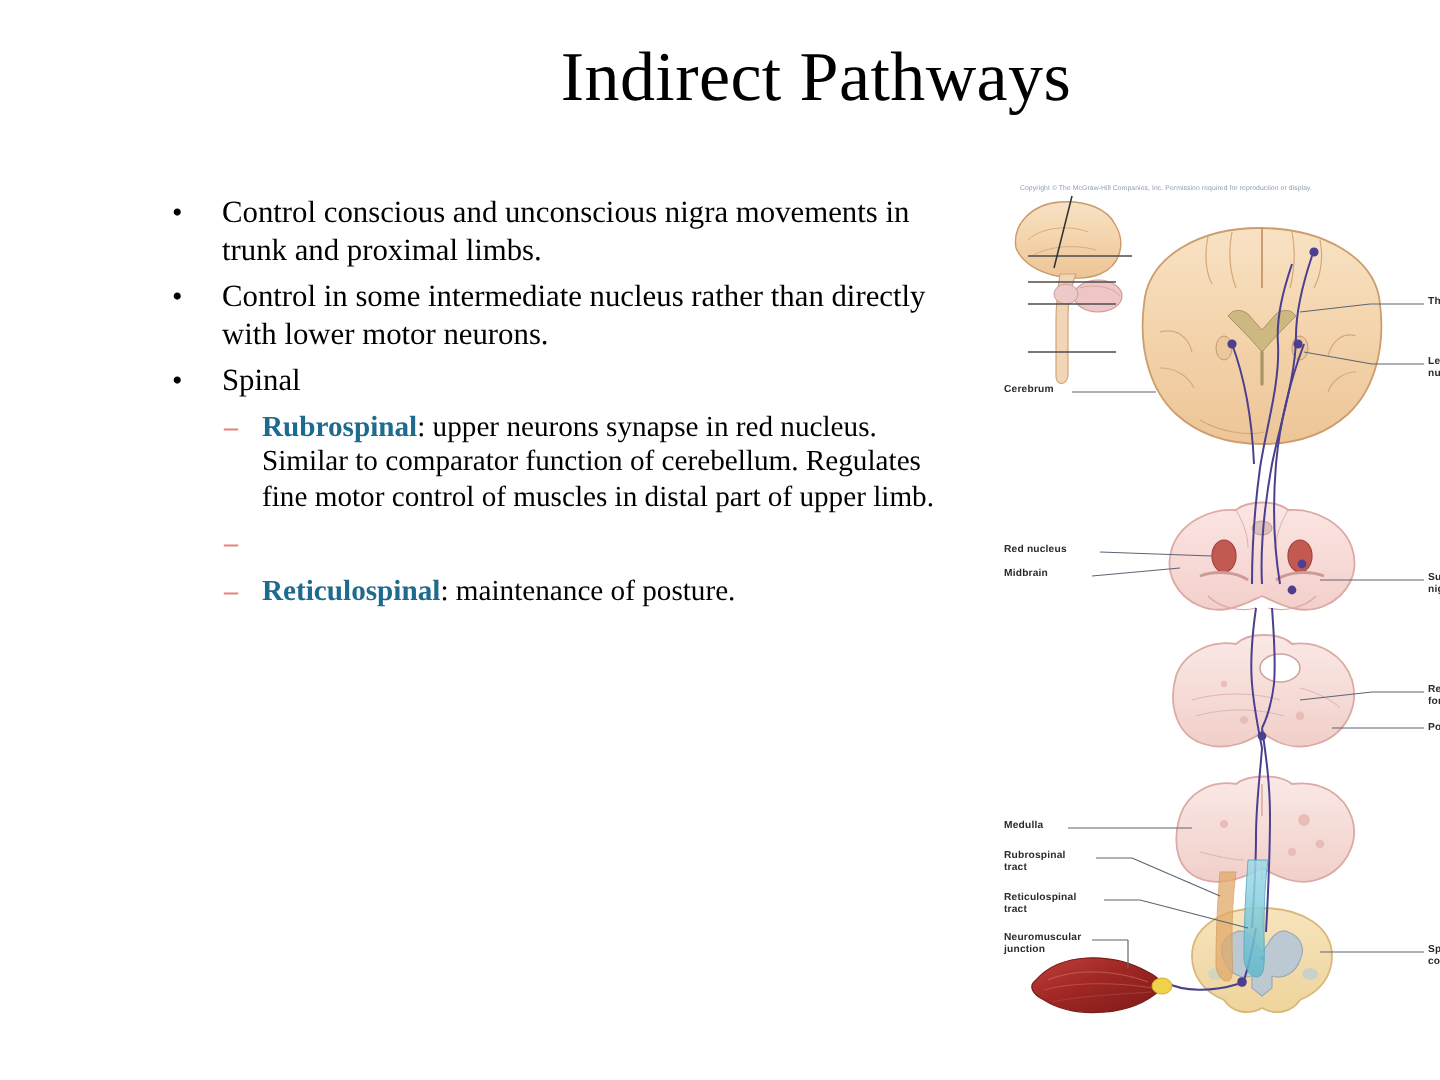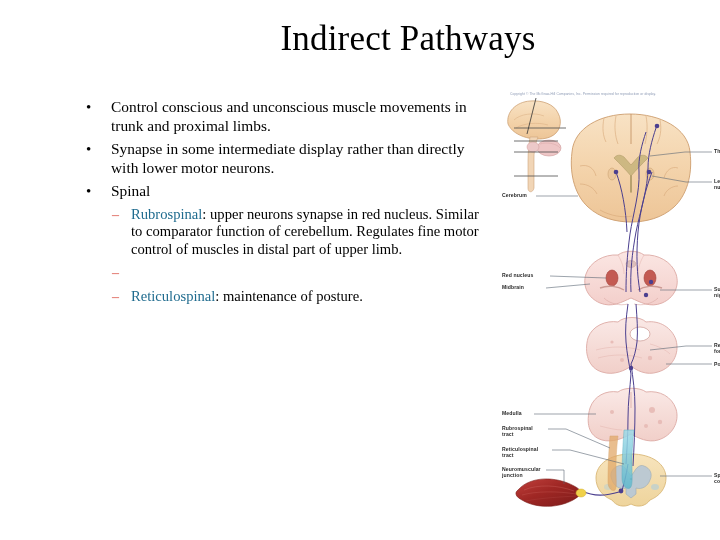--- a/index.html
+++ b/index.html
@@ -78,21 +78,21 @@
     font-weight:700;
   }
   .sub .stxt{
     flex:1 1 auto;
     font-size:14.6px;
     line-height:17.6px;
     color:#000;
   }
   .term{
     color:#1f6b8e;
-    font-weight:normal;
+    font-weight:bold;
   }
 
   
   .figure{
     position:absolute;
     left:452px;top:92px;
     width:262px;height:415px;
   }
   .copyright{
     position:absolute;
@@ -137,26 +137,26 @@
 <body>
 
 <div id="slide">
 
   <div class="title">Indirect Pathways</div>
 
   <div class="body-col">
 
     <div class="bullet">
       <span class="mark">•</span>
-      <span class="btxt">Control conscious and unconscious muscle movements in trunk and proximal limbs.</span>
+      <span class="btxt">Control conscious and unconscious nigra movements in trunk and proximal limbs.</span>
     </div>
 
     <div class="bullet">
       <span class="mark">•</span>
-      <span class="btxt">Synapse in some intermediate display rather than directly with lower motor neurons.</span>
+      <span class="btxt">Control in some intermediate nucleus rather than directly with lower motor neurons.</span>
     </div>
 
     <div class="bullet">
       <span class="mark">•</span>
       <span class="btxt">Spinal</span>
     </div>
 
     <div class="subs">
 
       <div class="sub">

